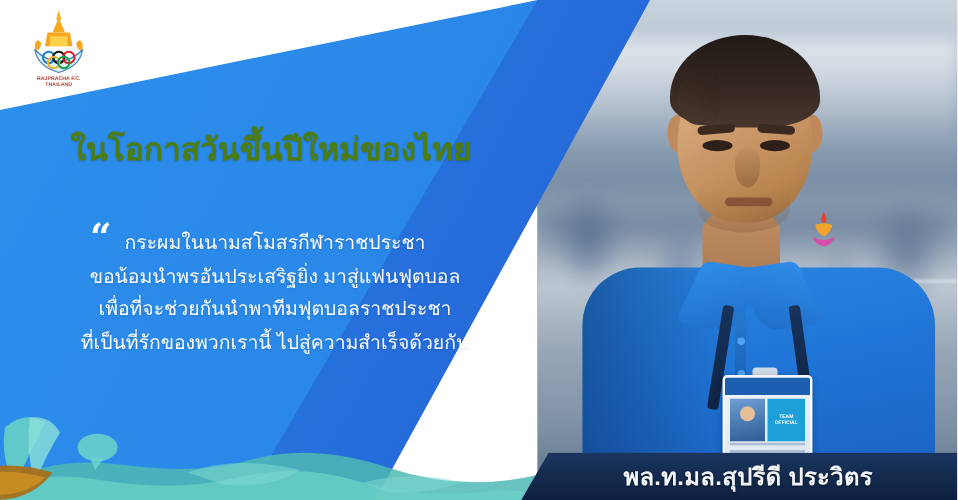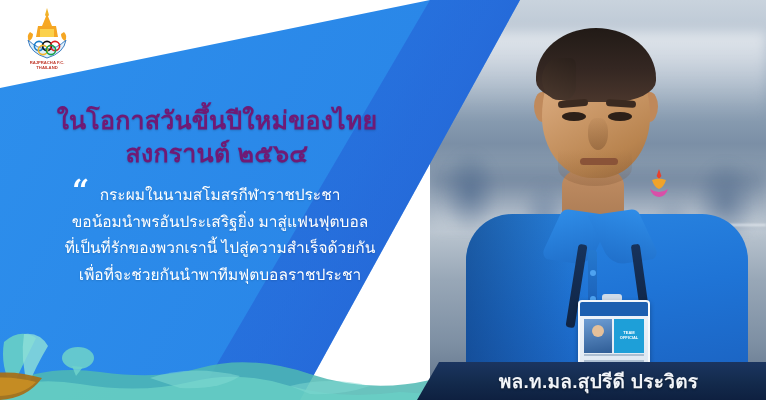--- a/index.html
+++ b/index.html
@@ -186,21 +186,21 @@
     background:linear-gradient(120deg,rgba(38,118,220,.62),rgba(32,60,200,.52));
     clip-path:polygon(430px 0, 520px 0, 300px 400px, 196px 400px);
   }
 
   
   .splash{position:absolute;left:-10px;bottom:0;width:470px;height:72px;overflow:hidden;pointer-events:none;}
 
   
   .headline{
     position:absolute;left:16px;top:104px;width:402px;
-    text-align:center;color:#701a75;
+    text-align:center;color:#4d7c0f;
     font-size:25px;font-weight:bold;line-height:1.32;
     letter-spacing:.2px;
     text-shadow:0 1px 2px rgba(0,0,0,.18);
   }
   .quote-block{
     position:absolute;left:8px;top:182px;width:424px;
     text-align:center;color:#ffffff;
     font-size:15.5px;line-height:1.72;
     text-shadow:0 1px 2px rgba(0,0,0,.14);
   }
@@ -315,29 +315,28 @@
     <circle cx="29" cy="40" r="4.6" fill="none" stroke="#111111" stroke-width="1.6"></circle>
     <circle cx="37" cy="40" r="4.6" fill="none" stroke="#e02020" stroke-width="1.6"></circle>
     <circle cx="25" cy="44" r="4.6" fill="none" stroke="#f0b429" stroke-width="1.6"></circle>
     <circle cx="33" cy="44" r="4.6" fill="none" stroke="#17a04a" stroke-width="1.6"></circle>
     <text x="29" y="58" font-size="4.2" font-family="Liberation Sans, sans-serif" font-weight="bold" fill="#c0392b" text-anchor="middle">RAJPRACHA F.C.</text>
     <text x="29" y="63" font-size="4.2" font-family="Liberation Sans, sans-serif" font-weight="bold" fill="#c0392b" text-anchor="middle">THAILAND</text>
   </svg>
 
   <div class="headline">
     <div>ในโอกาสวันขึ้นปีใหม่ของไทย</div>
-    <div>สงกรานต์ ๒๕๖๔</div>
   </div>
 
   <div class="qmark-open">“</div>
   <div class="quote-block">
     <span class="qline">กระผมในนามสโมสรกีฬาราชประชา</span>
     <span class="qline">ขอน้อมนำพรอันประเสริฐยิ่ง มาสู่แฟนฟุตบอล</span>
+    <span class="qline">เพื่อที่จะช่วยกันนำพาทีมฟุตบอลราชประชา</span>
     <span class="qline">ที่เป็นที่รักของพวกเรานี้ ไปสู่ความสำเร็จด้วยกัน</span>
-    <span class="qline">เพื่อที่จะช่วยกันนำพาทีมฟุตบอลราชประชา</span>
   </div>
   <div class="qmark-close">”</div>
 
   <div class="namebar">
     <span class="nm">พล.ท.มล.สุปรีดี ประวิตร</span>
   </div>
 
 </div>
 
 </body></html>

